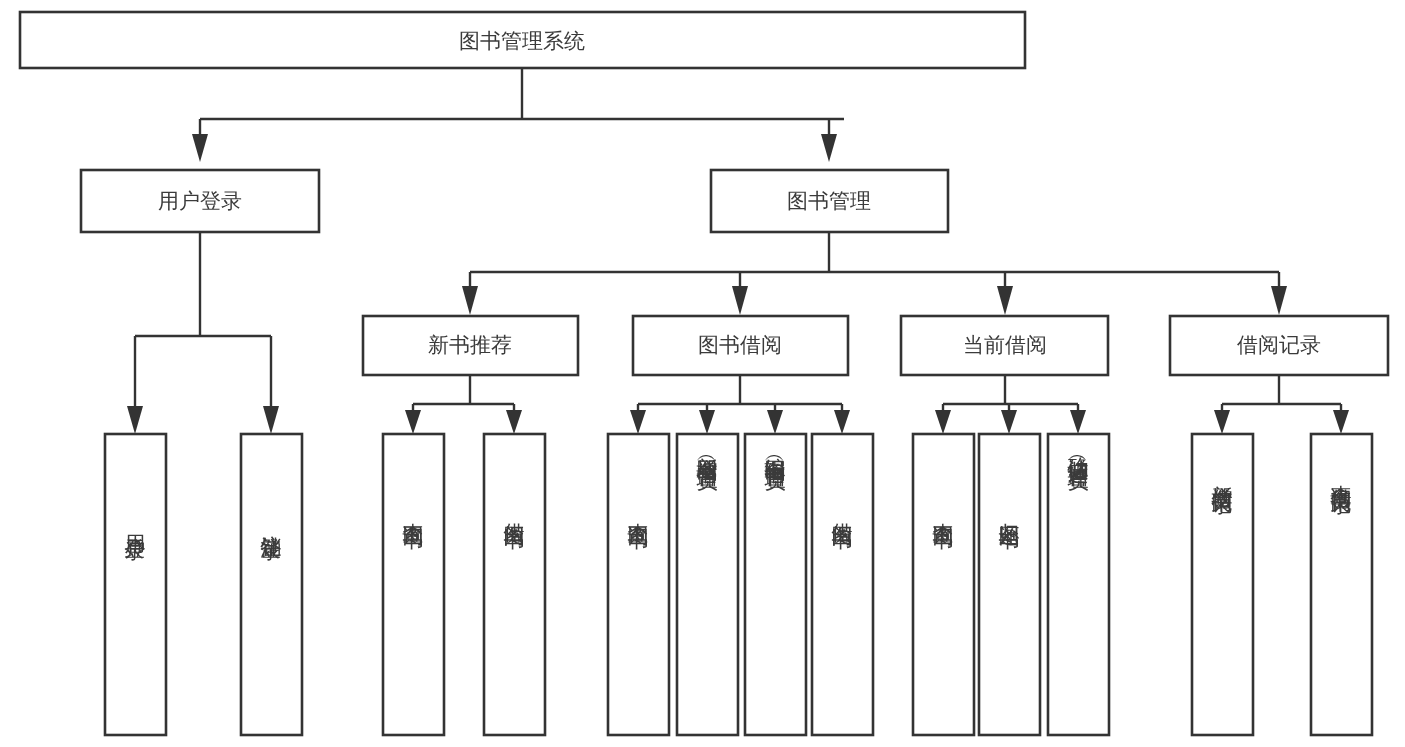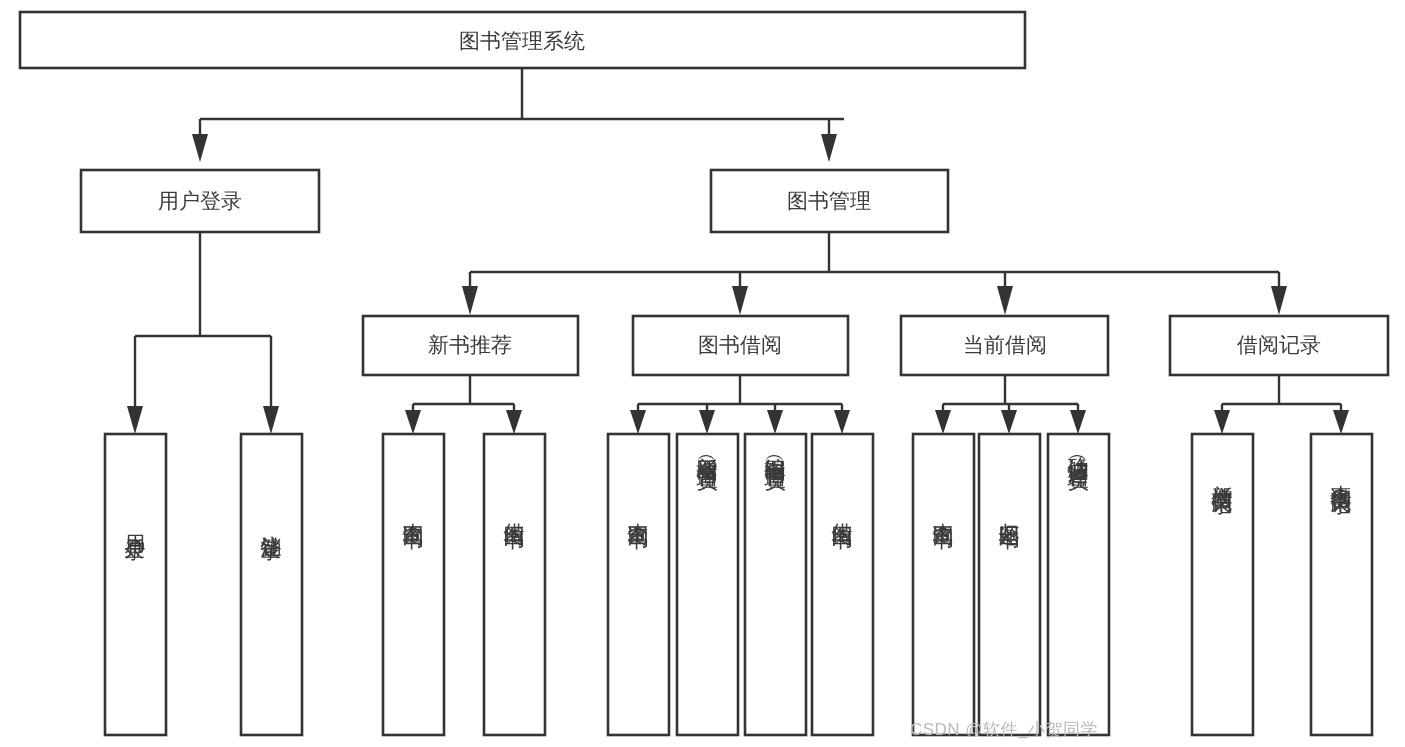--- a/index.html
+++ b/index.html
@@ -249,15 +249,14 @@
     <span class="node-label-v" style="margin-top:6px;">确认归还（管理员）</span>
   </div>
 
   <div class="vlabel-wrap" style="left:1192px; top:434px; width:61px; height:301px;">
     <span class="node-label-v" style="margin-top:34px;">新增借阅记录</span>
   </div>
   <div class="vlabel-wrap" style="left:1311px; top:434px; width:61px; height:301px;">
     <span class="node-label-v" style="margin-top:34px;">查询借阅记录</span>
   </div>
 
-  <div class="watermark">CSDN @软件_小贺同学</div>
 
 </div>
 
 </body></html>

